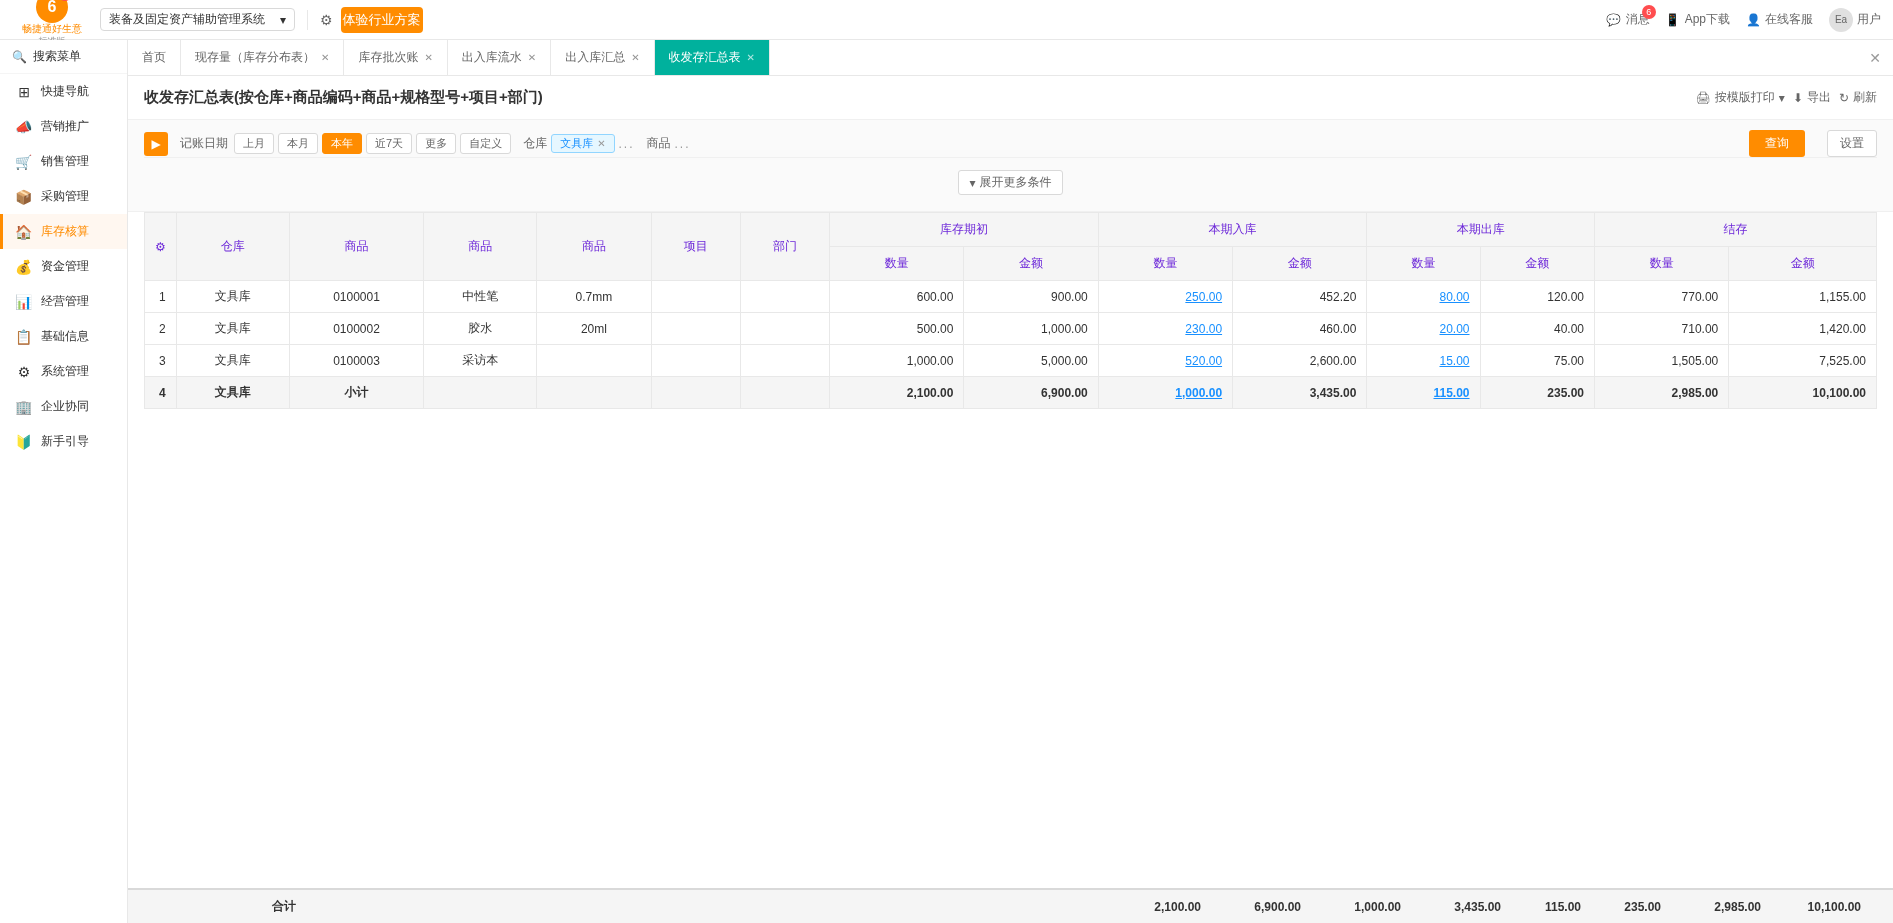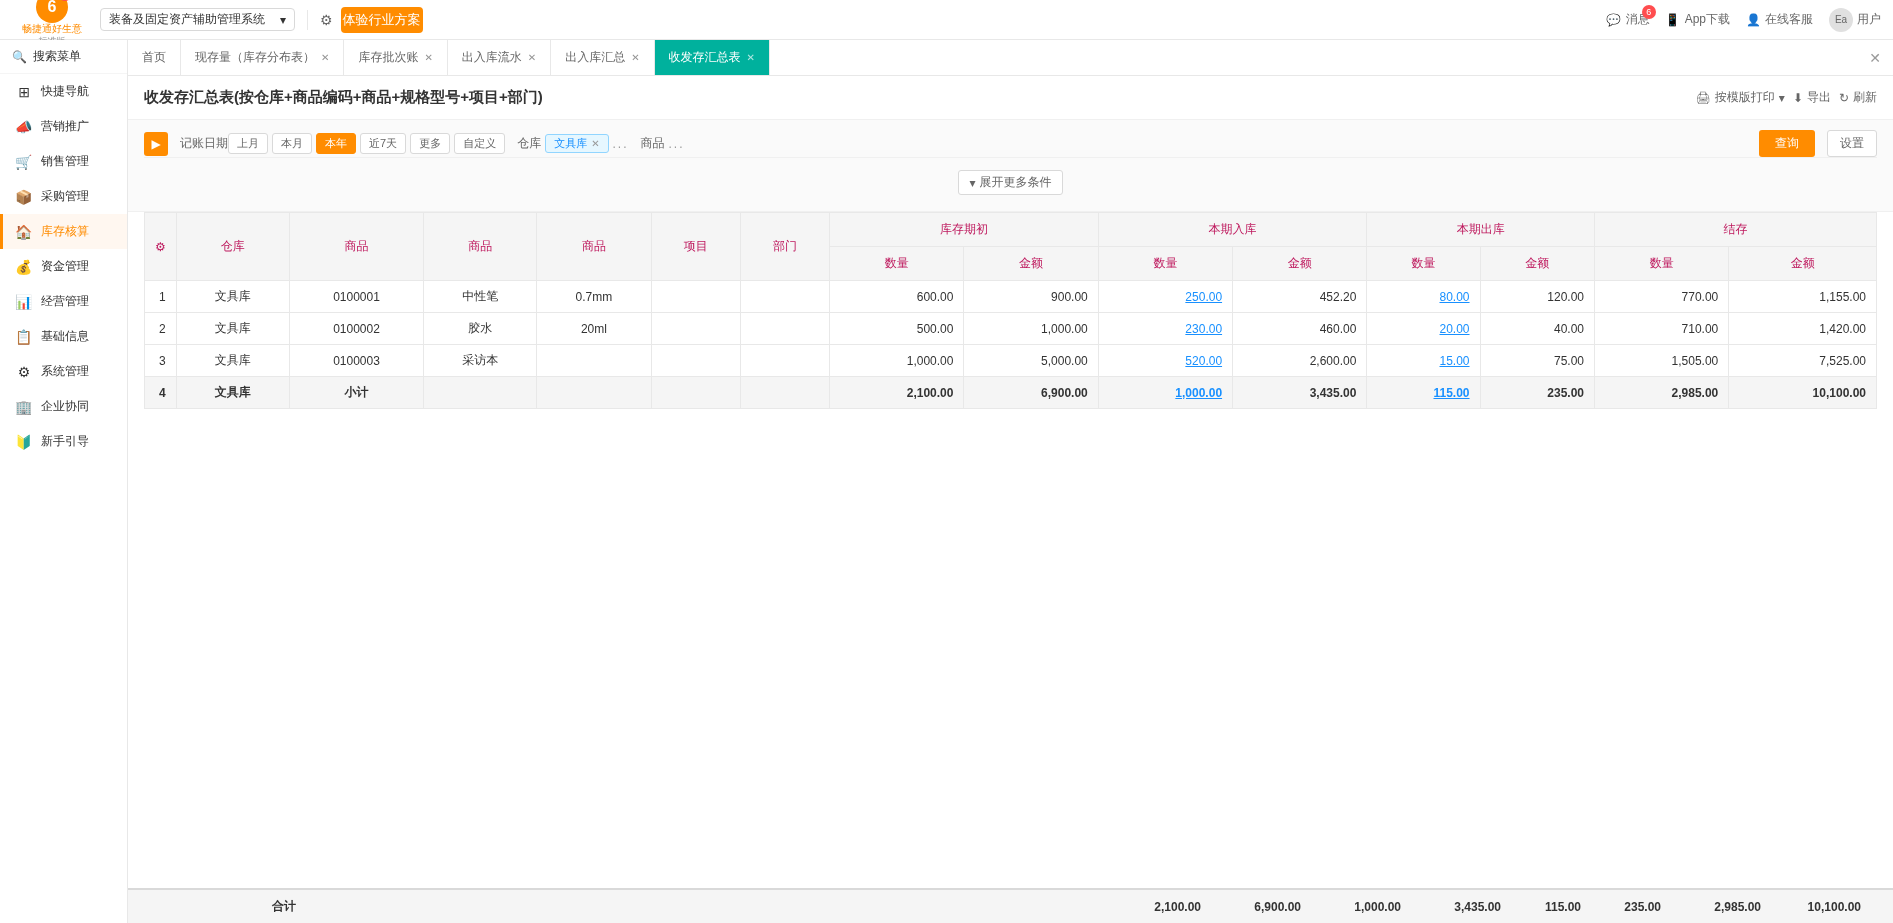--- a/index.html
+++ b/index.html
@@ -55,21 +55,21 @@
     .filter-dots { color: #999; cursor: pointer; letter-spacing: 2px; }
     .filter-goods { display: flex; align-items: center; gap: 4px; }
     .query-btn { background: #ff8c00; color: #fff; border: none; border-radius: 3px; padding: 4px 16px; cursor: pointer; font-size: 12px; }
     .settings-btn { border: 1px solid #d9d9d9; background: #fff; border-radius: 3px; padding: 4px 12px; cursor: pointer; font-size: 12px; color: #666; }
     .expand-btn { display: flex; align-items: center; gap: 4px; color: #666; cursor: pointer; font-size: 12px; border: 1px solid #d9d9d9; border-radius: 3px; padding: 3px 10px; background: #fff; margin-top: 6px; }
     .filter-expand-row { display: flex; justify-content: center; padding: 6px 0; border-top: 1px solid #f0f0f0; }
 
     
     .table-container { padding: 0 16px 16px; }
     .data-table { width: 100%; border-collapse: collapse; font-size: 12px; }
-    .data-table th { background: #f5f5f5; padding: 8px 10px; text-align: center; border: 1px solid #e8e8e8; font-weight: normal; color: #be185d; white-space: nowrap; }
+    .data-table th { background: #f5f5f5; padding: 8px 10px; text-align: center; border: 1px solid #e8e8e8; font-weight: normal; color: #6d28d9; white-space: nowrap; }
     .data-table td { padding: 7px 10px; text-align: center; border: 1px solid #e8e8e8; color: #333; }
     .data-table .subtotal-row td { background: #f5f5f5; font-weight: bold; }
     .data-table .number-cell { text-align: right; }
     .data-table .link-cell { color: #1890ff; text-decoration: underline; cursor: pointer; }
     .th-group { background: #f0f5ff; }
     .settings-col { width: 30px; }
 
     
     .sidebar-search { display: flex; align-items: center; padding: 8px 12px; gap: 6px; cursor: pointer; border-bottom: 1px solid #f5f5f5; }
     .sidebar-nav-item { display: flex; align-items: center; padding: 9px 12px; gap: 8px; cursor: pointer; border-left: 3px solid transparent; }
@@ -232,21 +232,21 @@
         </div>
 
         <div class="filter-bar">
           <div style="display:flex; align-items:flex-start; gap:12px;">
 
             <div style="width:24px; height:24px; background:#ff8c00; color:#fff; display:flex; align-items:center; justify-content:center; border-radius:3px; cursor:pointer; flex-shrink:0; margin-top:2px;">▶</div>
 
             <div style="flex:1;">
               <div class="filter-row">
 
-                <div style="display:flex; align-items:center; ">
+                <div style="display:flex; align-items:center; gap:6px;">
                   <span class="filter-label">记账日期</span>
                   <div class="filter-date-btns">
                     <button class="date-btn">上月</button>
                     <button class="date-btn">本月</button>
                     <button class="date-btn active">本年</button>
                     <button class="date-btn">近7天</button>
                     <button class="date-btn">更多</button>
                     <button class="date-btn">自定义</button>
                   </div>
                 </div>
@@ -258,21 +258,21 @@
                     <span class="tag-close">✕</span>
                   </div>
                   <span class="filter-dots">...</span>
                 </div>
 
                 <div class="filter-goods">
                   <span class="filter-label">商品</span>
                   <span class="filter-dots">...</span>
                 </div>
 
-                <div style="margin-left:auto; display:flex; gap:12px;">
+                <div style="margin-left:auto; display:flex; gap:22px;">
                   <button class="query-btn">查询</button>
                   <button class="settings-btn">设置</button>
                 </div>
               </div>
 
             </div>
           </div>
 
           <div class="filter-expand-row">
             <button class="expand-btn">

